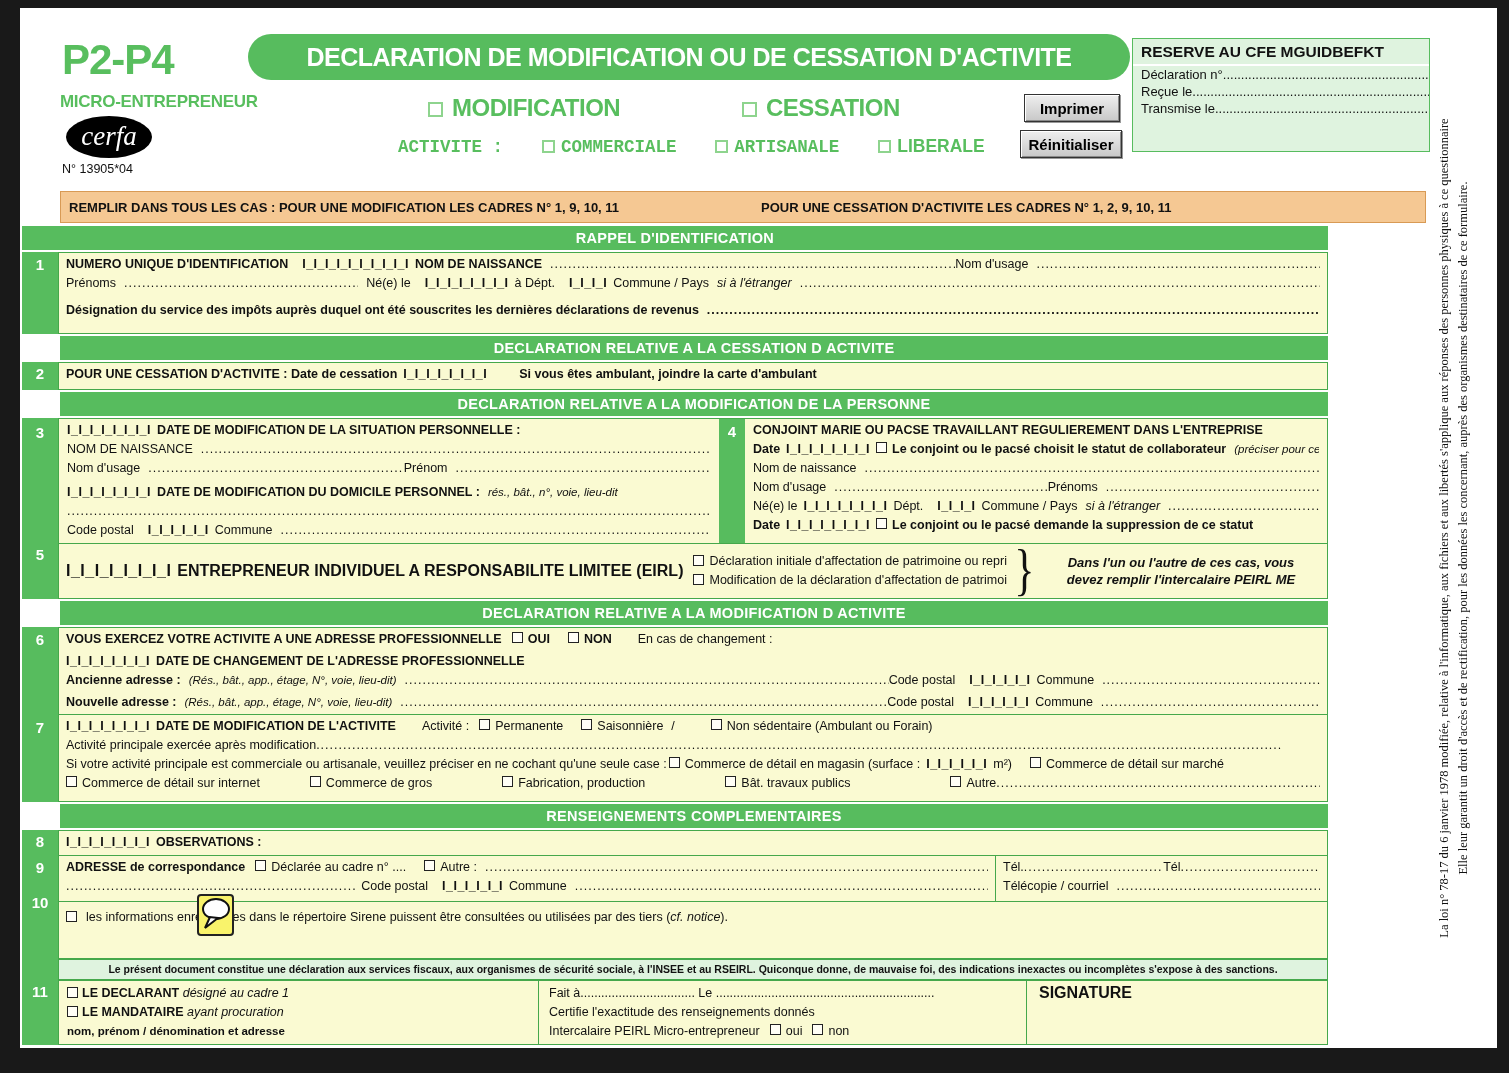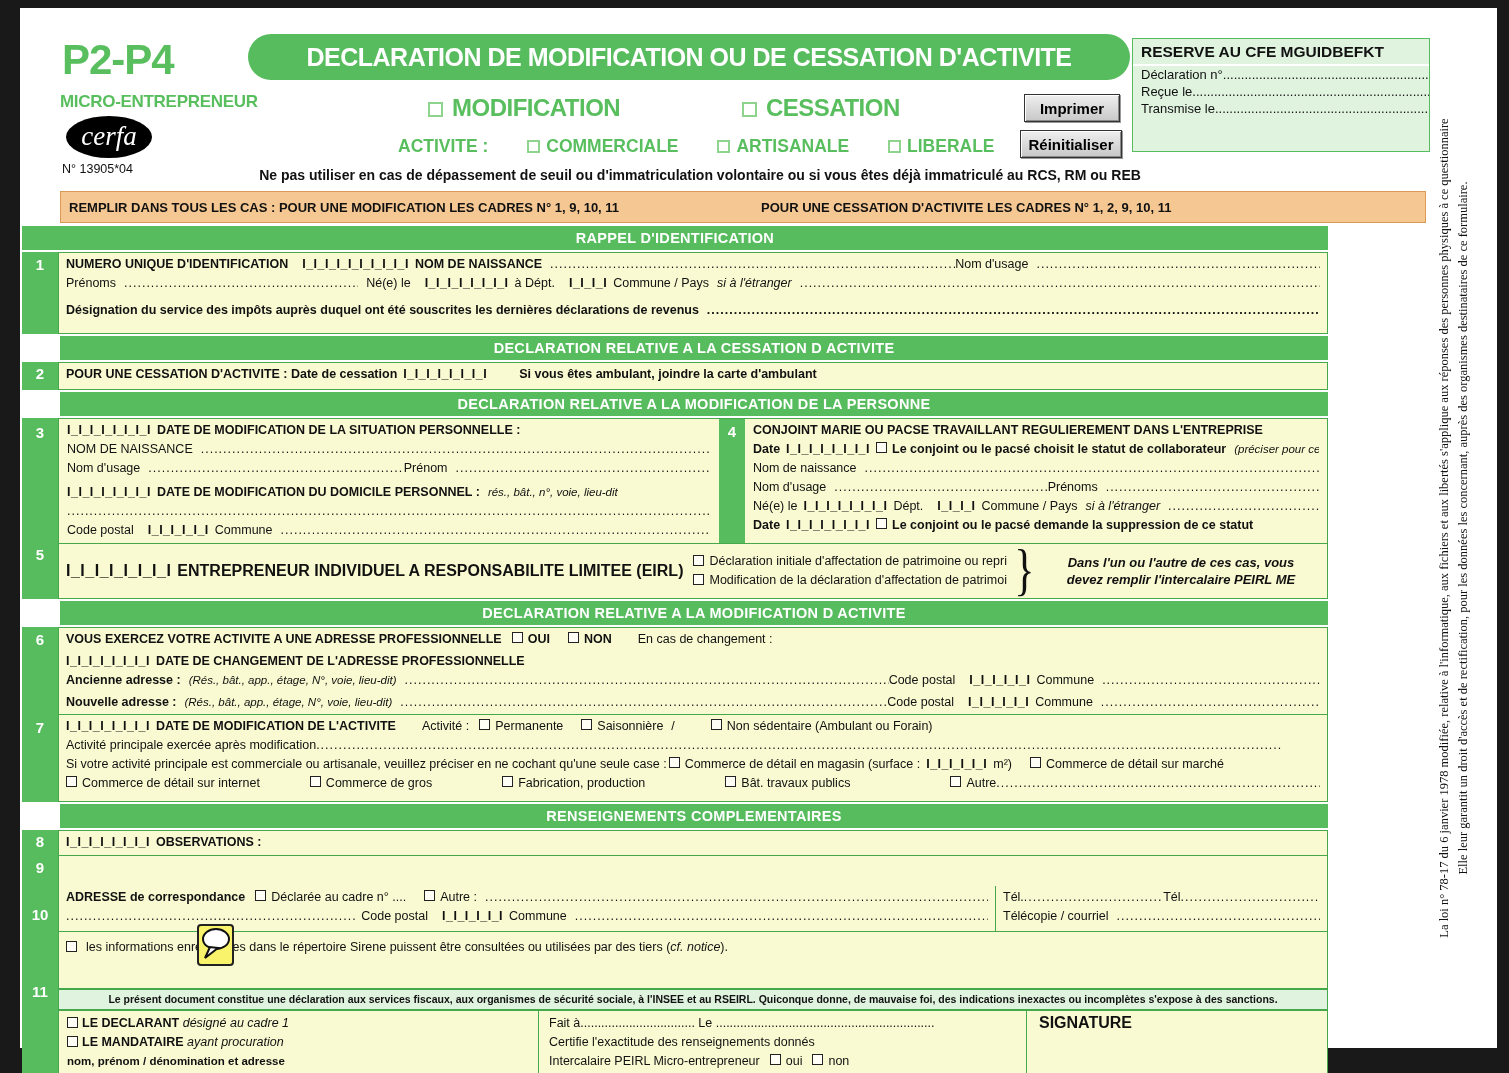--- a/index.html
+++ b/index.html
@@ -17,21 +17,21 @@
   .cerfa{position:absolute;left:46px;top:108px;width:86px;height:42px;background:#000;border-radius:50%;
          color:#fff;font-family:"Liberation Serif",serif;font-style:italic;font-size:27px;text-align:center;line-height:40px;}
   .cerfano{position:absolute;left:42px;top:154px;font-size:12.5px;}
   .h-title{position:absolute;left:228px;top:26px;width:882px;height:46px;background:var(--g);border-radius:24px;
            color:#fff;font-weight:bold;font-size:25px;text-align:center;line-height:46px;letter-spacing:-0.5px;white-space:nowrap;overflow:hidden;}
   .opt{position:absolute;font-size:24px;font-weight:bold;color:var(--gt);letter-spacing:-0.5px;white-space:nowrap;}
   .opt1{left:408px;top:86px;} .opt2{left:722px;top:86px;}
   .cbg{display:inline-block;width:15px;height:15px;border:2px solid #8ed48e;background:#fff;vertical-align:-1px;margin-right:9px;}
   .cbg2{display:inline-block;width:13px;height:13px;border:2px solid #8ed48e;background:#fff;vertical-align:-1px;margin-right:6px;}
   .actrow{position:absolute;left:378px;top:128px;font-size:17.5px;font-weight:bold;color:var(--gt);white-space:nowrap;}
-  .actrow .sp{margin-right:34px;}
+  .actrow .sp{margin-right:34px;font-family:Liberation Mono, monospace;}
   .btn{position:absolute;background:linear-gradient(#efefef,#c8c8c8);border:1px solid #333;
        box-shadow:inset 1px 1px 0 #fff, inset -1px -1px 0 #8a8a8a, 1px 1px 0 #999;
        font-weight:bold;font-size:15px;text-align:center;color:#000;cursor:pointer;padding:0;}
   .btn1{left:1004px;top:86px;width:96px;height:28px;}
   .btn2{left:1000px;top:122px;width:102px;height:28px;}
   .cfe{position:absolute;left:1112px;top:30px;width:298px;height:114px;background:var(--pg);border:1px solid var(--g);}
   .cfe .t{font-weight:bold;font-size:15.5px;padding:4px 8px 3px 8px;border-bottom:2px solid #fff;white-space:nowrap;overflow:hidden;}
   .cfe .l{font-size:13px;padding:0 8px;line-height:17px;white-space:nowrap;overflow:hidden;}
   .cfe .l:first-of-type{padding-top:4px;}
   .warn{position:absolute;left:238px;top:159px;width:884px;text-align:center;font-weight:bold;font-size:14px;white-space:nowrap;overflow:hidden;}
@@ -73,21 +73,21 @@
   .r5{min-height:54px;display:flex;align-items:center;}
   .r5 .mid{margin-left:10px;min-width:0;}
   .brace{font-family:"Liberation Serif",serif;font-size:56px;font-weight:400;line-height:.85;transform:scaleX(.75);
          flex:none;margin:0 4px;}
   .note{width:278px;flex:none;text-align:center;font-weight:bold;font-style:italic;font-size:13px;line-height:17px;}
 
   .h80{min-height:80px;} .h26{min-height:26px;} .h86{min-height:86px;} .h25{min-height:25px;}
   .h46{min-height:46px;} .h57{min-height:57px;} .h58{min-height:58px;}
 
   
-  .r9{display:flex;padding:0;margin-top:30px;}
+  .r9{display:flex;padding:0;}
   .r9 .c9l{flex:1;padding:2px 7px;min-width:0;}
   .r9 .c9r{width:332px;border-left:1px solid var(--gd);padding:2px 7px;flex:none;min-width:0;}
 
   
   .bubble{position:absolute;left:138px;top:-8px;width:37px;height:42px;background:#F9F36B;border:2px solid #222;
           border-radius:4px;z-index:5;}
 
   
   .notice{background:var(--pg);border-top:1px solid var(--gd);border-bottom:1px solid var(--gd);
           min-height:20px;font-size:10.5px;font-weight:bold;text-align:center;line-height:19px;
@@ -133,21 +133,20 @@
   <button class="btn btn1">Imprimer</button>
   <button class="btn btn2">Réinitialiser</button>
 
   <div class="cfe">
     <div class="t">RESERVE AU CFE   MGUIDBEFKT</div>
     <div class="l">Déclaration n°.................................................................</div>
     <div class="l">Reçue le.........................................................................</div>
     <div class="l">Transmise le...................................................................</div>
   </div>
 
-  <div class="warn">Ne pas utiliser en cas de dépassement de seuil ou d'immatriculation volontaire ou si vous êtes déjà immatriculé au RCS, RM ou REB</div>
 
   <div class="obar">
     <span class="o1">REMPLIR DANS TOUS LES CAS : POUR UNE MODIFICATION LES CADRES N° 1, 9, 10, 11</span>
     <span class="o2">POUR UNE CESSATION D'ACTIVITE LES CADRES N° 1, 2, 9, 10, 11</span>
   </div>
 
   <div class="form">
 
     <div class="bar full">RAPPEL D'IDENTIFICATION</div>
 
@@ -380,21 +379,21 @@
         </div>
       </div>
     </div>
 
     <div class="bar">RENSEIGNEMENTS COMPLEMENTAIRES</div>
 
     <div class="block">
       <div class="strip">
         <span class="num" style="top:3px">8</span>
         <span class="num" style="top:29px">9</span>
-        <span class="num" style="top:76px">10</span>
+        <span class="num" style="top:64px">10</span>
         <span class="num" style="top:153px">11</span>
       </div>
       <div class="bc">
         <div class="frow h25">
           <div class="ln flex">
             <span class="bx" style="margin-left:0">I_I_I_I_I_I_I_I</span>
             <span class="b">OBSERVATIONS :</span>
           </div>
         </div>
         <div class="frow r9 h46">

